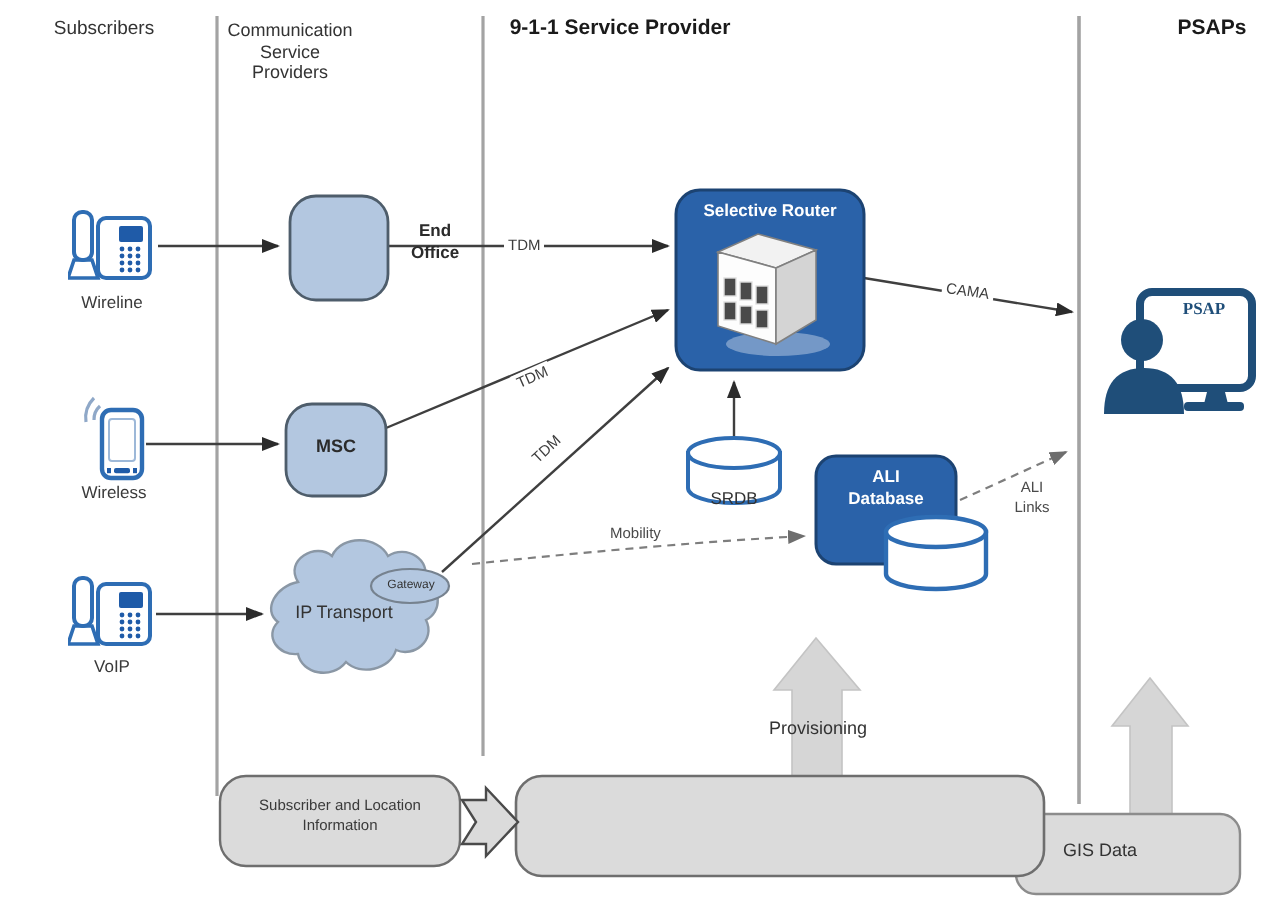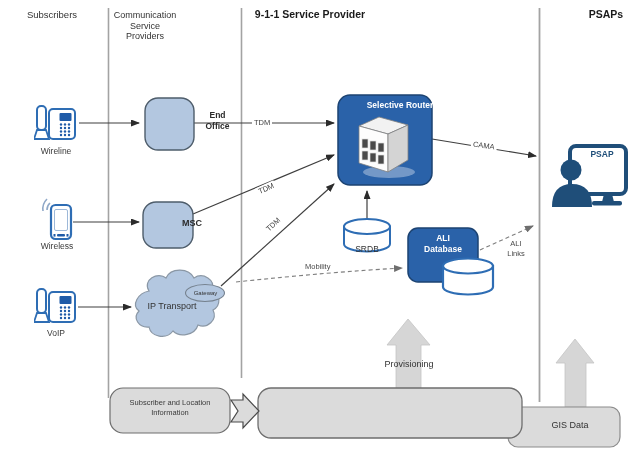--- a/index.html
+++ b/index.html
@@ -158,37 +158,37 @@
 Providers</div>
   <div class="lbl hdrb" style="left:245px;top:8px;width:130px;">9-1-1 Service Provider</div>
   <div class="lbl hdrb" style="left:575px;top:8px;width:62px;">PSAPs</div>
 
   <div class="lbl iconlbl" style="left:26px;top:146px;width:60px;">Wireline</div>
   <div class="lbl iconlbl" style="left:27px;top:241px;width:60px;">Wireless</div>
   <div class="lbl iconlbl" style="left:26px;top:328px;width:60px;">VoIP</div>
 
   <div class="lbl boxtxt pre" style="left:145px;top:110px;width:49px;font-size:8.5px;line-height:11px;margin-left:48px;">End
 Office</div>
-  <div class="lbl boxtxt" style="left:143px;top:218px;width:50px;font-size:9px;padding-left:24px;">MSC</div>
+  <div class="lbl boxtxt" style="left:143px;top:218px;width:50px;font-size:9px;">MSC</div>
   <div class="lbl" style="left:134px;top:301px;width:76px;font-size:9px;color:#333;">IP Transport</div>
   <div class="lbl" style="left:186px;top:289.5px;width:39px;font-size:6px;color:#333;">Gateway</div>
 
-  <div class="lbl whitetxt" style="left:340px;top:100px;width:90px;font-size:8.5px;padding-left:15px;">Selective Router</div>
+  <div class="lbl whitetxt" style="left:340px;top:100px;width:90px;font-size:8.5px;">Selective Router</div>
   <div class="lbl" style="left:344px;top:244px;width:46px;font-size:8.5px;color:#333;">SRDB</div>
   <div class="lbl whitetxt pre" style="left:408px;top:233px;width:70px;font-size:8.5px;line-height:11px;">ALI
 Database</div>
 
   <div class="linelbl abs" style="left:252px;top:118px;">TDM</div>
   <div class="linelbl abs" style="left:256px;top:184px;transform:rotate(-24deg);">TDM</div>
   <div class="linelbl abs" style="left:263px;top:220px;transform:rotate(-43deg);">TDM</div>
   <div class="linelbl abs" style="left:471px;top:141px;transform:rotate(8deg);">CAMA</div>
   <div class="linelbl abs nobg" style="left:303px;top:262px;color:#4a4a4a;">Mobility</div>
   <div class="lbl pre" style="left:500px;top:239px;width:32px;font-size:7.5px;line-height:9.5px;color:#4a4a4a;">ALI
 Links</div>
   <div class="lbl" style="left:376px;top:359px;width:66px;font-size:9px;color:#333;">Provisioning</div>
 
-  <div class="lbl" style="left:582px;top:149px;width:40px;font-size:8.5px;font-weight:bold;color:#1F4E79;">PSAP</div>
+  <div class="lbl" style="left:582px;top:149px;width:40px;font-size:8.5px;font-weight:bold;color:#1F4E79;font-family:Liberation Serif, serif;">PSAP</div>
 
   <div class="lbl pre" style="left:114px;top:398px;width:112px;font-size:7.5px;line-height:10px;">Subscriber and Location
 Information</div>
-  <div class="lbl" style="left:524px;top:420px;width:92px;font-size:9px;color:#333;">GIS Data</div>
+  <div class="lbl" style="left:504px;top:420px;width:92px;font-size:9px;color:#333;">GIS Data</div>
 
 </div>
 
 </body></html>

